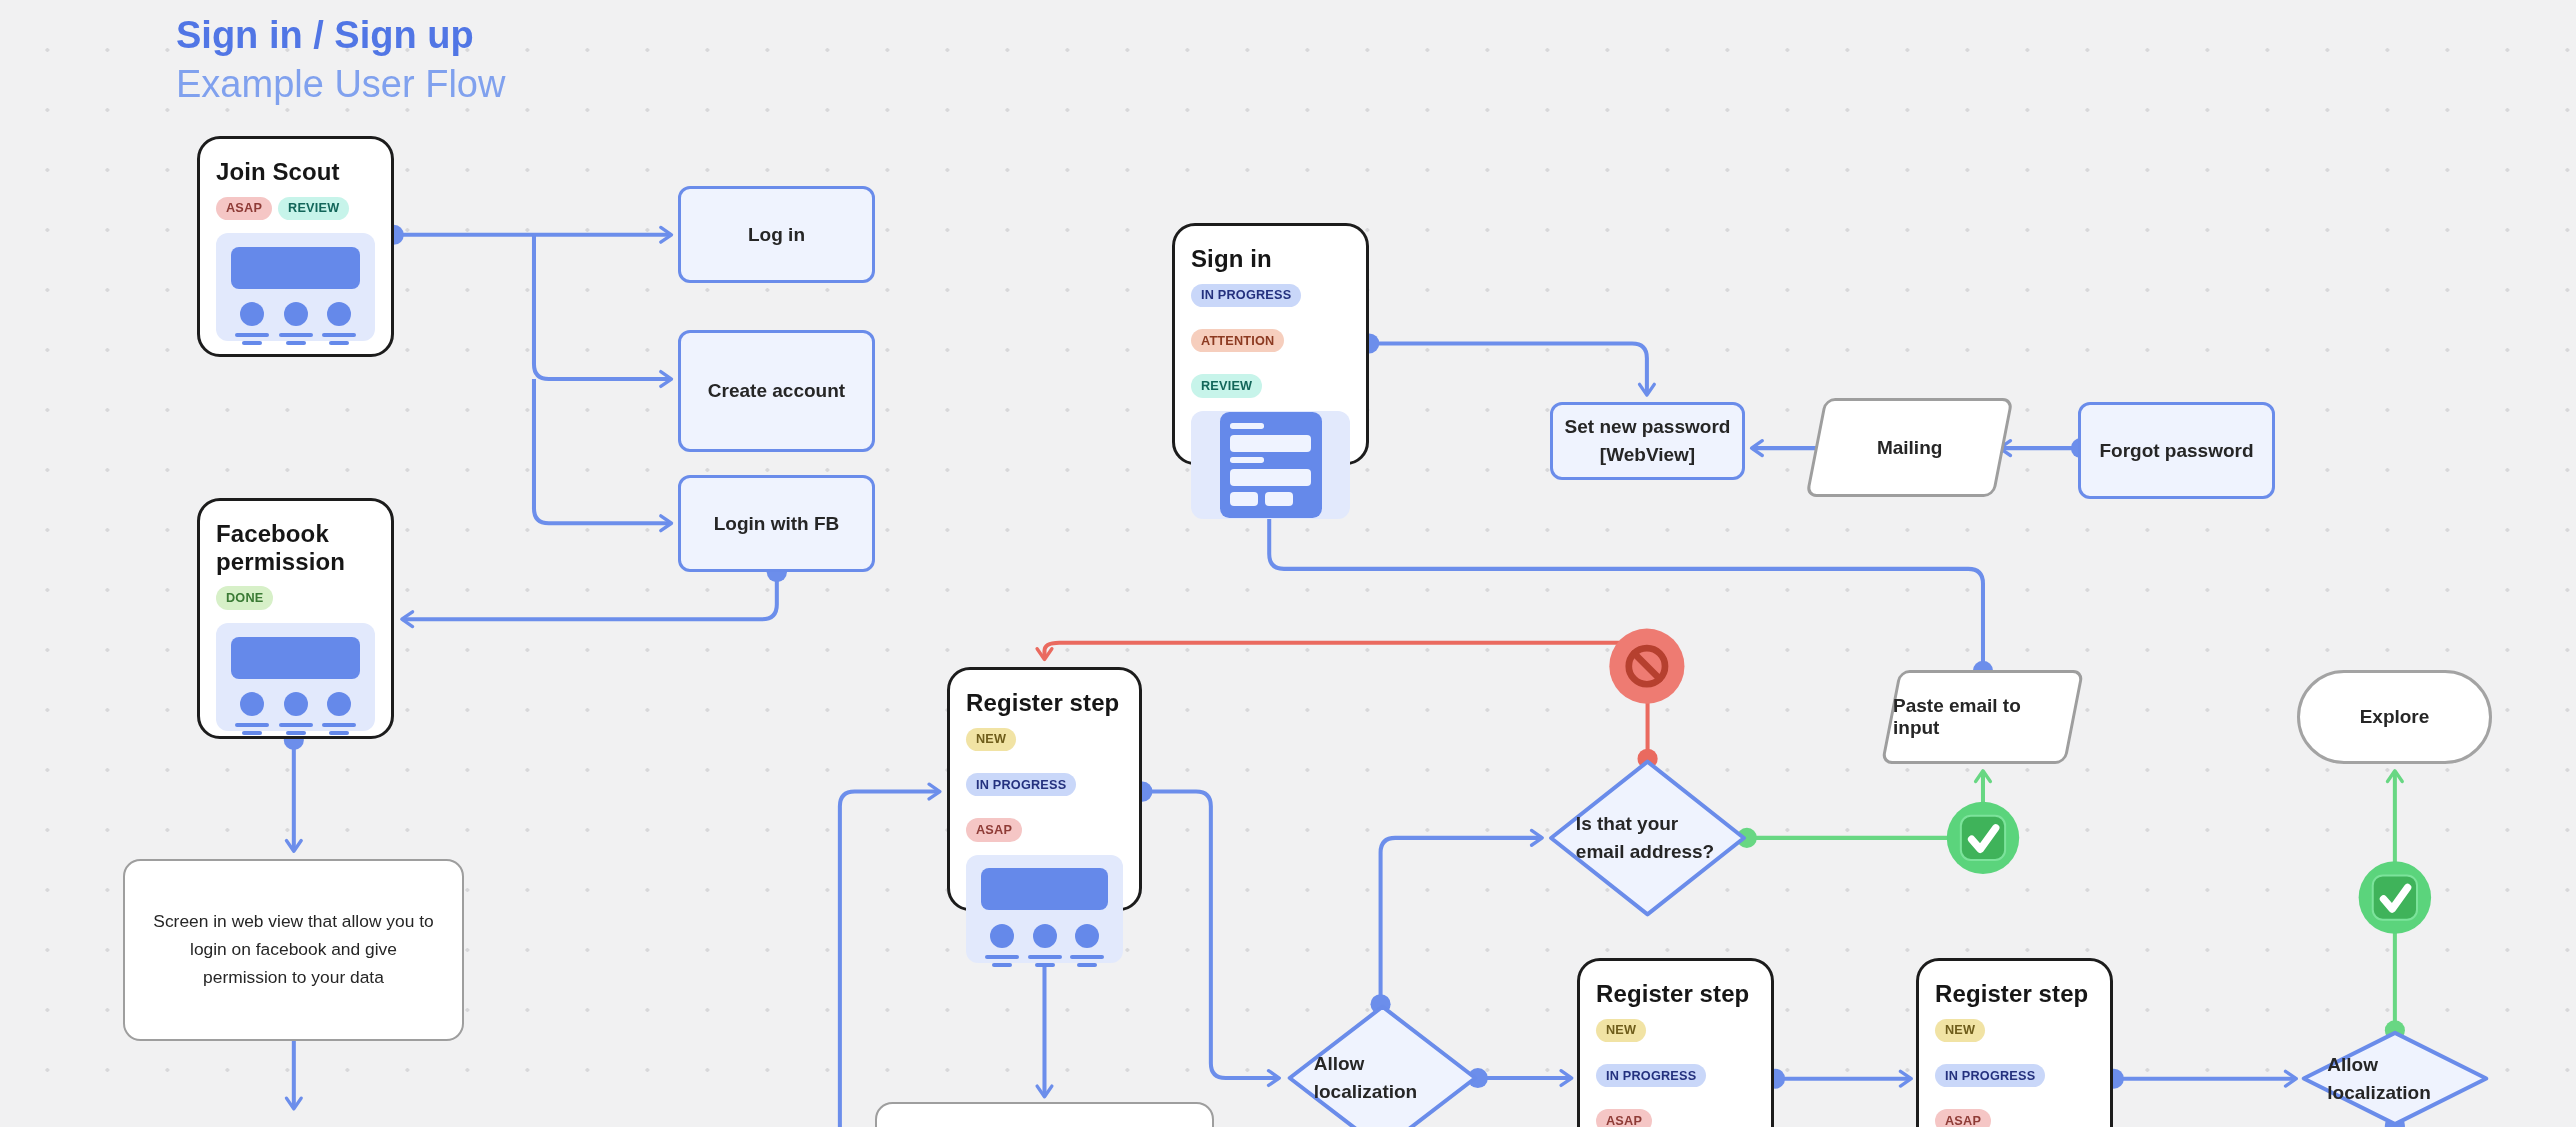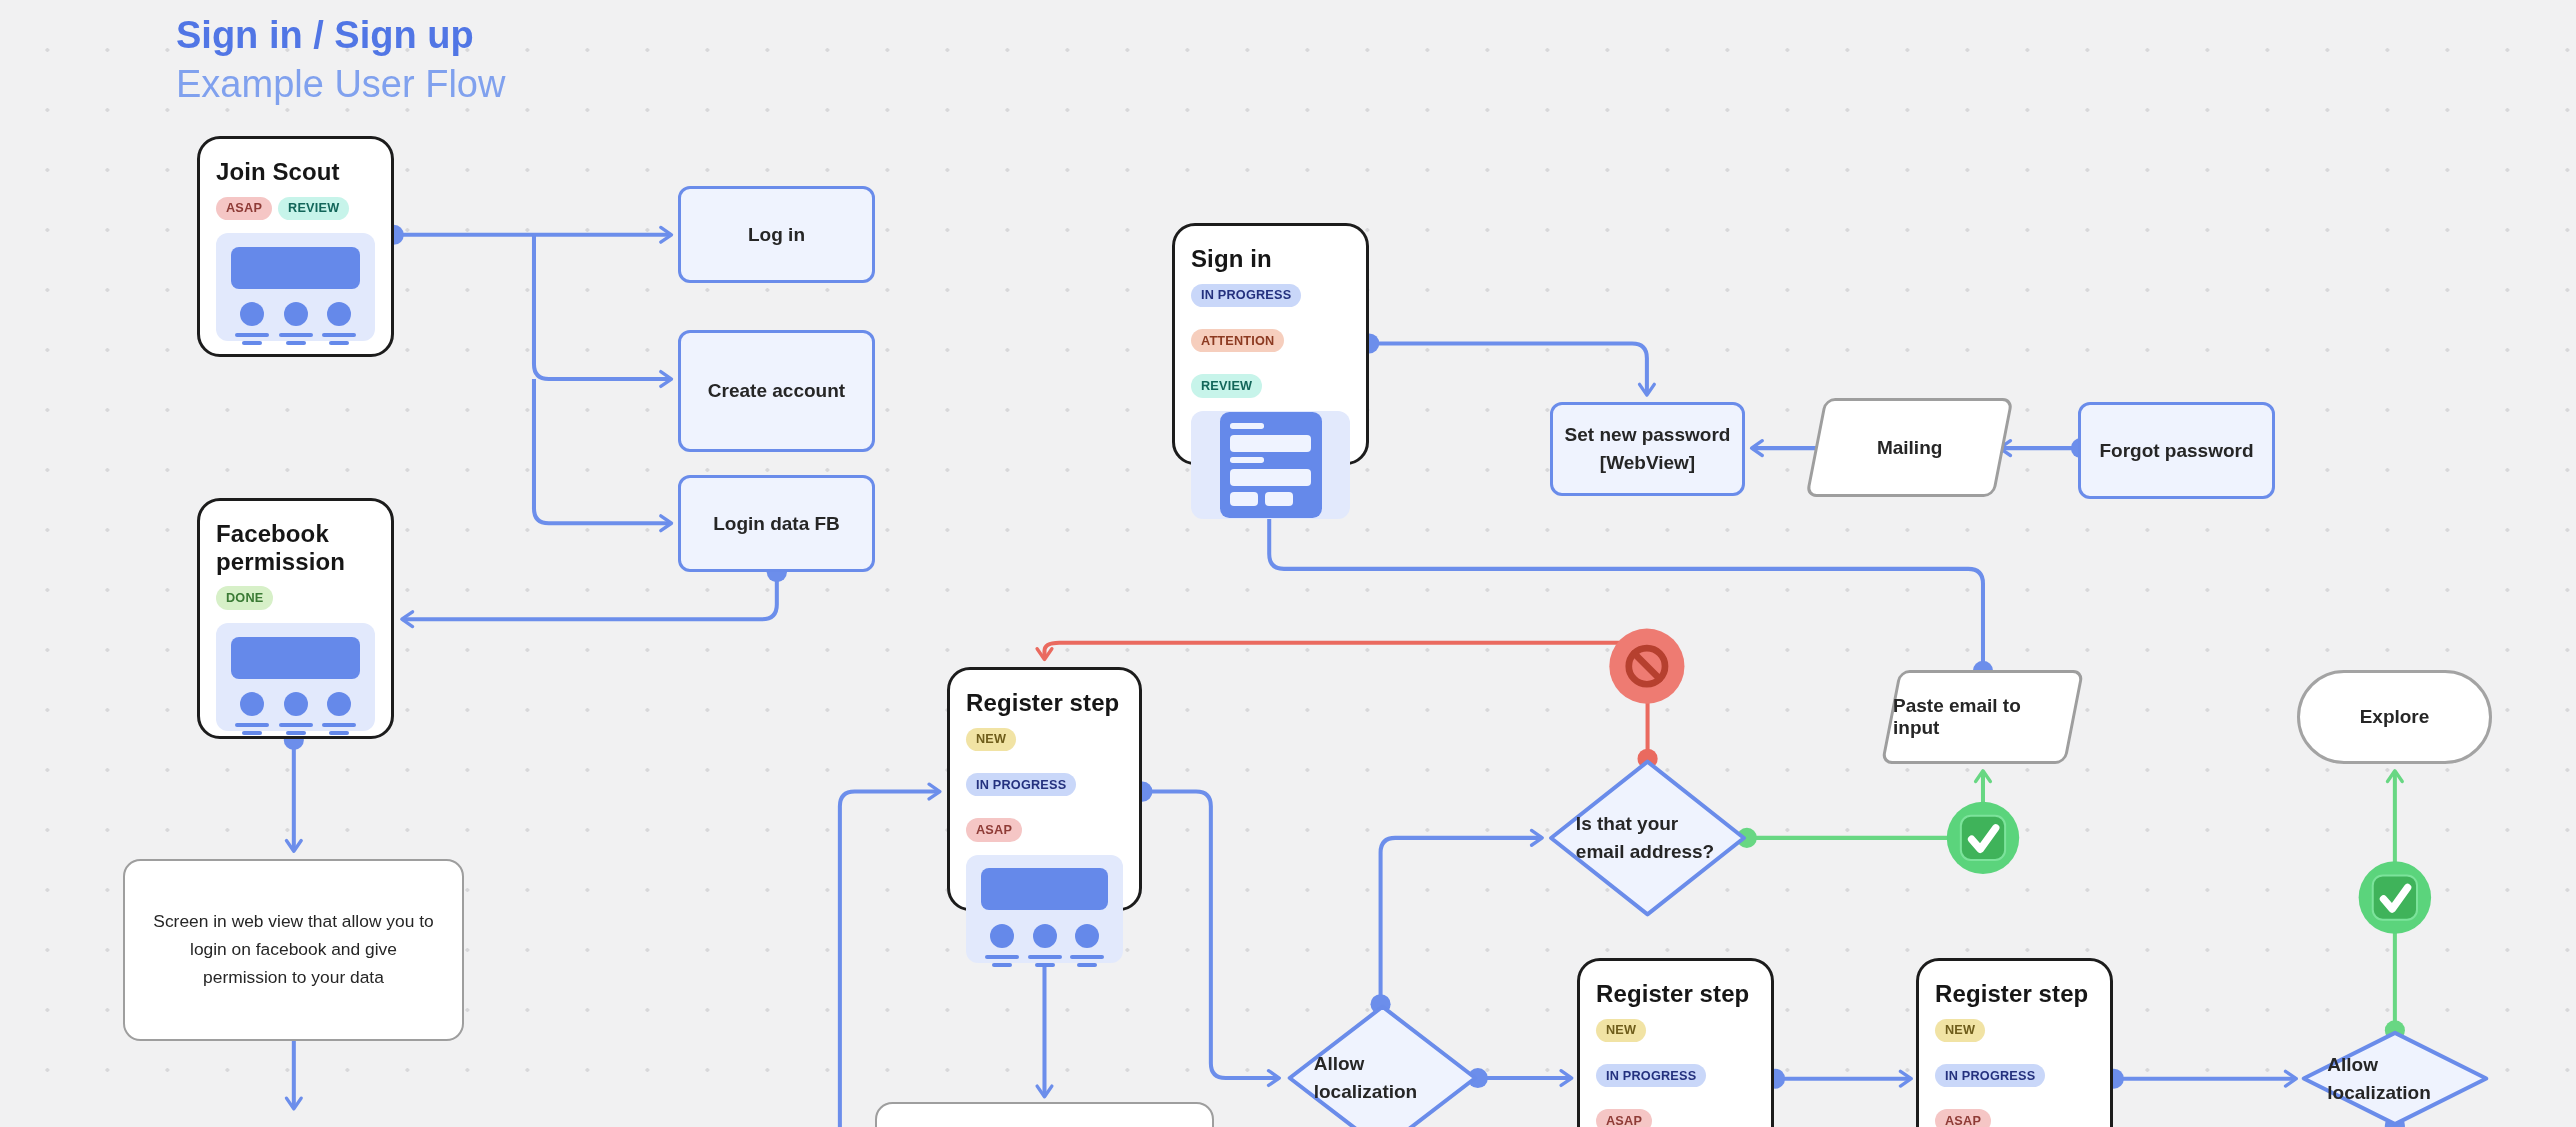--- a/index.html
+++ b/index.html
@@ -181,21 +181,21 @@
             <div class="avatar">
               <div class="a-c"></div>
               <div class="a-l1"></div>
               <div class="a-l2"></div>
             </div>
           </div>
         </div>
       </div>
       <div class="node process" style="left: 678px; top: 186px; width: 197px; height: 97px;"><span>Log in</span></div>
       <div class="node process" style="left: 678px; top: 330px; width: 197px; height: 122px;"><span>Create account</span></div>
-      <div class="node process" style="left: 678px; top: 475px; width: 197px; height: 97px;"><span>Login data FB</span></div>
+      <div class="node process" style="left: 678px; top: 475px; width: 197px; height: 97px;"><span>Login with FB</span></div>
       <div class="node card" style="left: 197px; top: 498px; width: 197px; height: 241px;">
         <div class="card-title">Facebook permission</div>
         <div class="badges">
           <span class="badge" style="background: rgb(215, 240, 200); color: rgb(58, 122, 52);">DONE</span>
         </div>
         <div class="thumb people">
           <div class="t-rect"></div>
           <div class="t-avatars">
             <div class="avatar">
               <div class="a-c"></div>
@@ -231,21 +231,21 @@
             <div class="fb-l"></div>
             <div class="fb-s"></div>
             <div class="fb-l"></div>
             <div class="fb-row">
               <div class="fb-btn"></div>
               <div class="fb-btn"></div>
             </div>
           </div>
         </div>
       </div>
-      <div class="node process" style="left: 1550px; top: 402px; width: 195px; height: 94px;"><span>Set new password
+      <div class="node process" style="left: 1550px; top: 402px; width: 195px; height: 78px;"><span>Set new password
 [WebView]</span></div>
       <div class="node io" style="left: 1815px; top: 398px; width: 189px; height: 99px;">
         <span class="io-label">Mailing</span>
       </div>
       <div class="node process" style="left: 2078px; top: 402px; width: 197px; height: 97px;"><span>Forgot password</span></div>
       <div class="node card" style="left: 947px; top: 667px; width: 195px; height: 244px;">
         <div class="card-title">Register step</div>
         <div class="badges">
           <span class="badge" style="background: rgb(241, 227, 164); color: rgb(111, 93, 27);">NEW</span>
           <span class="badge" style="background: rgb(201, 215, 249); color: rgb(36, 49, 126);">IN PROGRESS</span>

